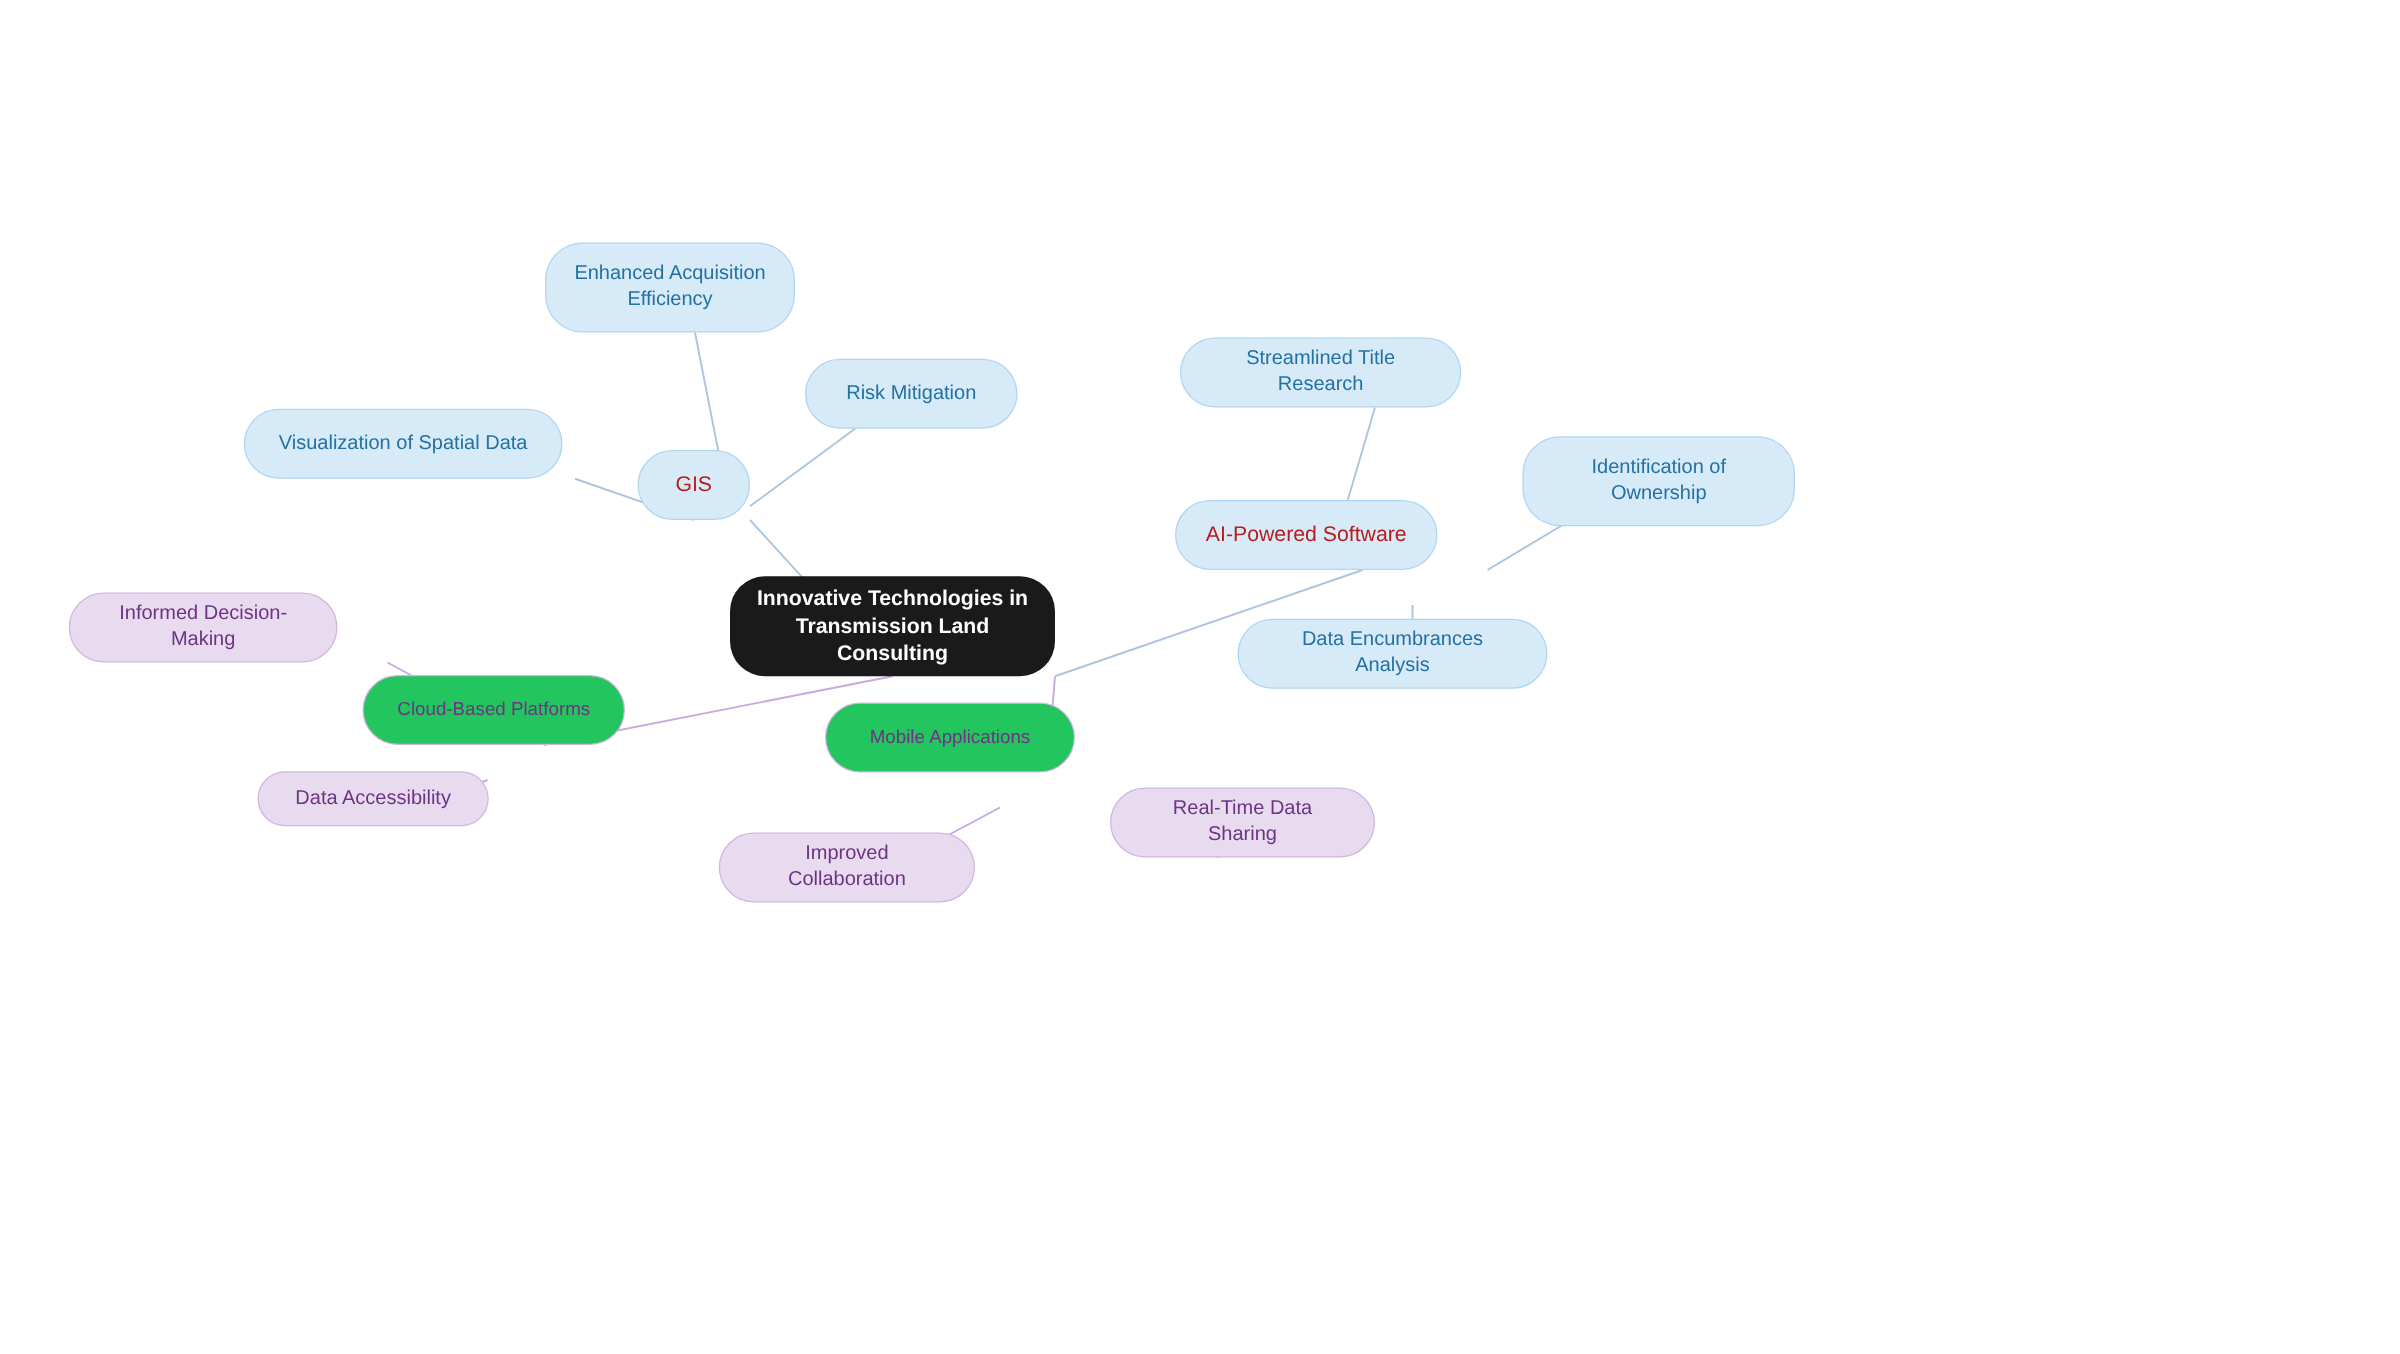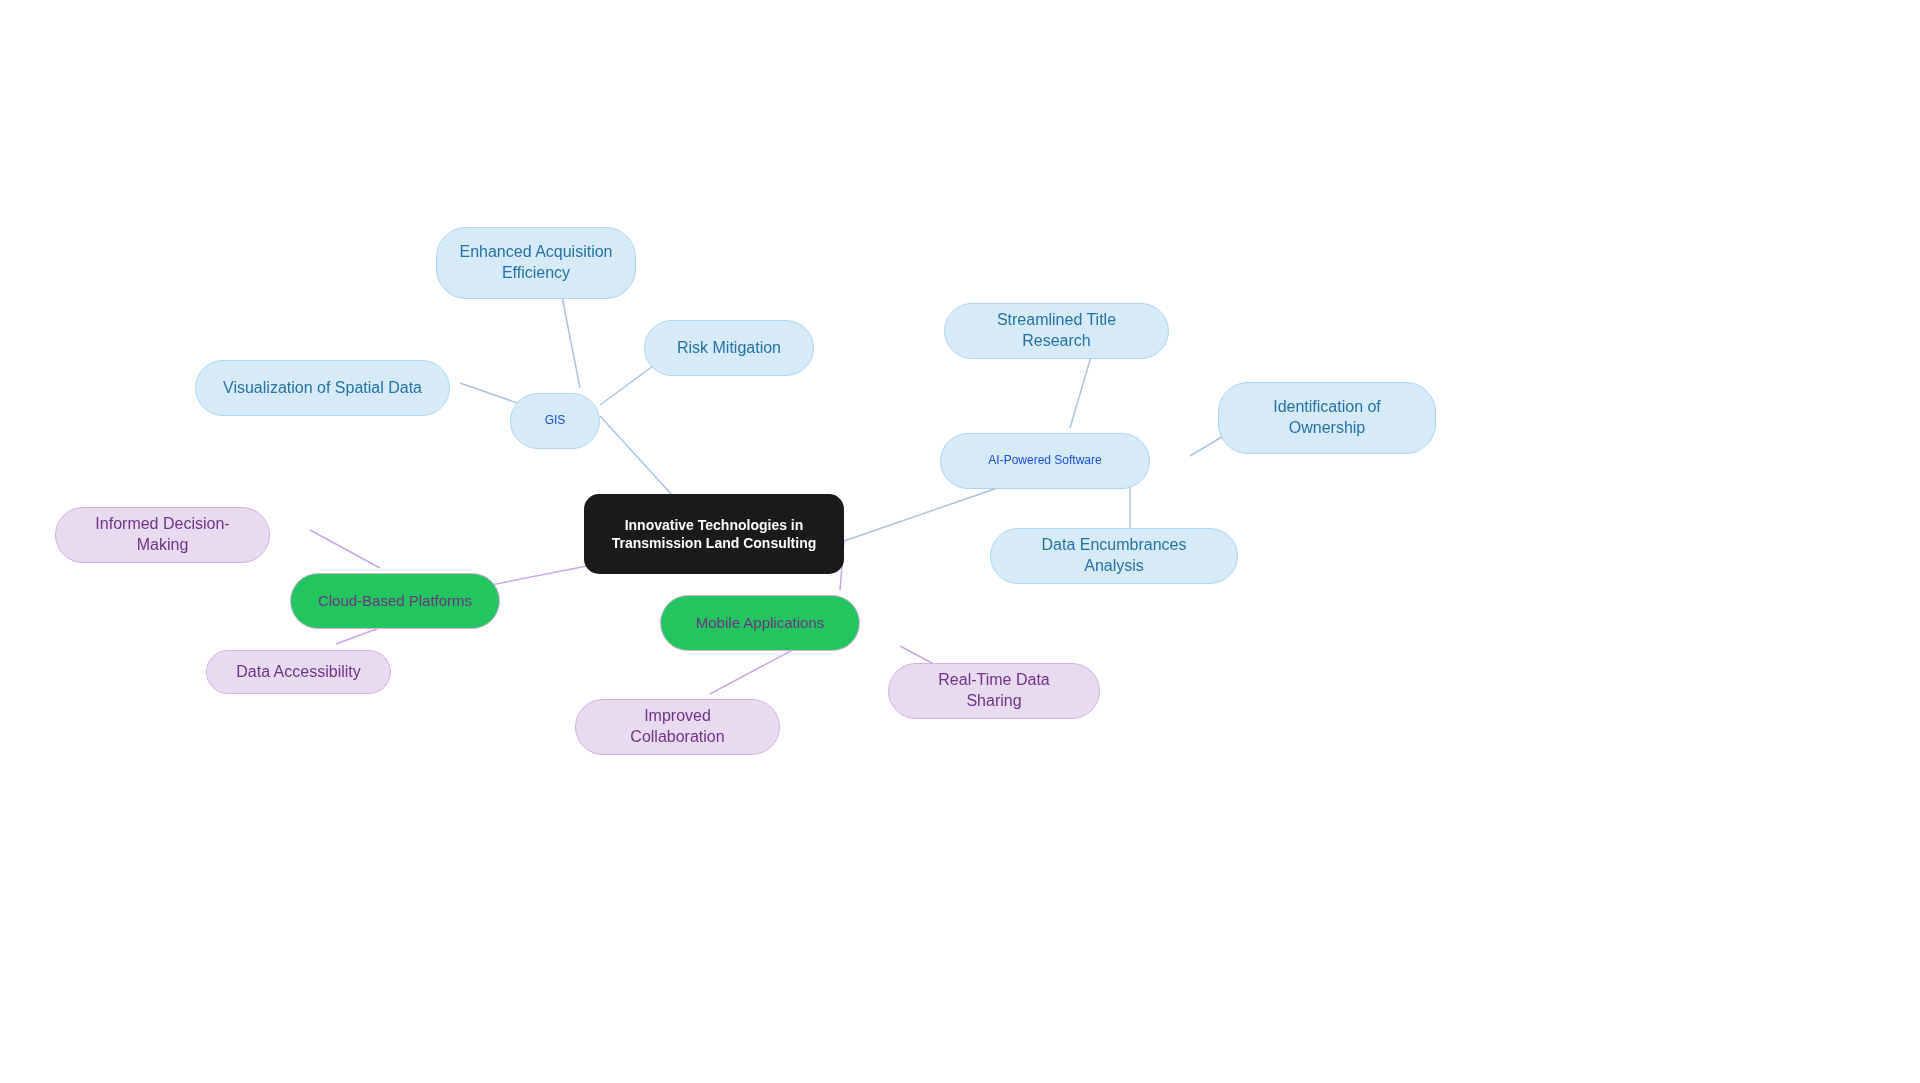--- a/index.html
+++ b/index.html
@@ -27,42 +27,41 @@
       position: absolute;
       display: flex;
       align-items: center;
       justify-content: center;
       text-align: center;
       border-radius: 30px;
       font-size: 16px;
       font-weight: 500;
       padding: 12px 20px;
       line-height: 1.3;
-      margin-top: 33px;
     }
     .node-center {
       background: #1a1a1a;
       color: #ffffff;
-      border-radius: 15px;
-      font-size: 14px;
+      border-radius: 28px;
+      font-size: 17px;
       font-weight: 600;
       width: 260px;
       height: 80px;
       padding: 10px 20px;
     }
     .node-blue {
       background: #d6eaf8;
       color: #2471a3;
       border: 1.5px solid #aed6f1;
     }
     .node-blue-mid {
       background: #d6eaf8;
-      color: #1d4ed8;
+      color: #b91c1c;
       border: 1.5px solid #aed6f1;
-      font-size: 12px;
+      font-size: 17px;
     }
     .node-purple {
       background: #e8daef;
       color: #6c3483;
       border: 1.5px solid #d2b4de;
     }
     .node-purple-mid {
       background: #22c55e;
       color: #6c3483;
       border: 1.5px solid #d2b4de;

